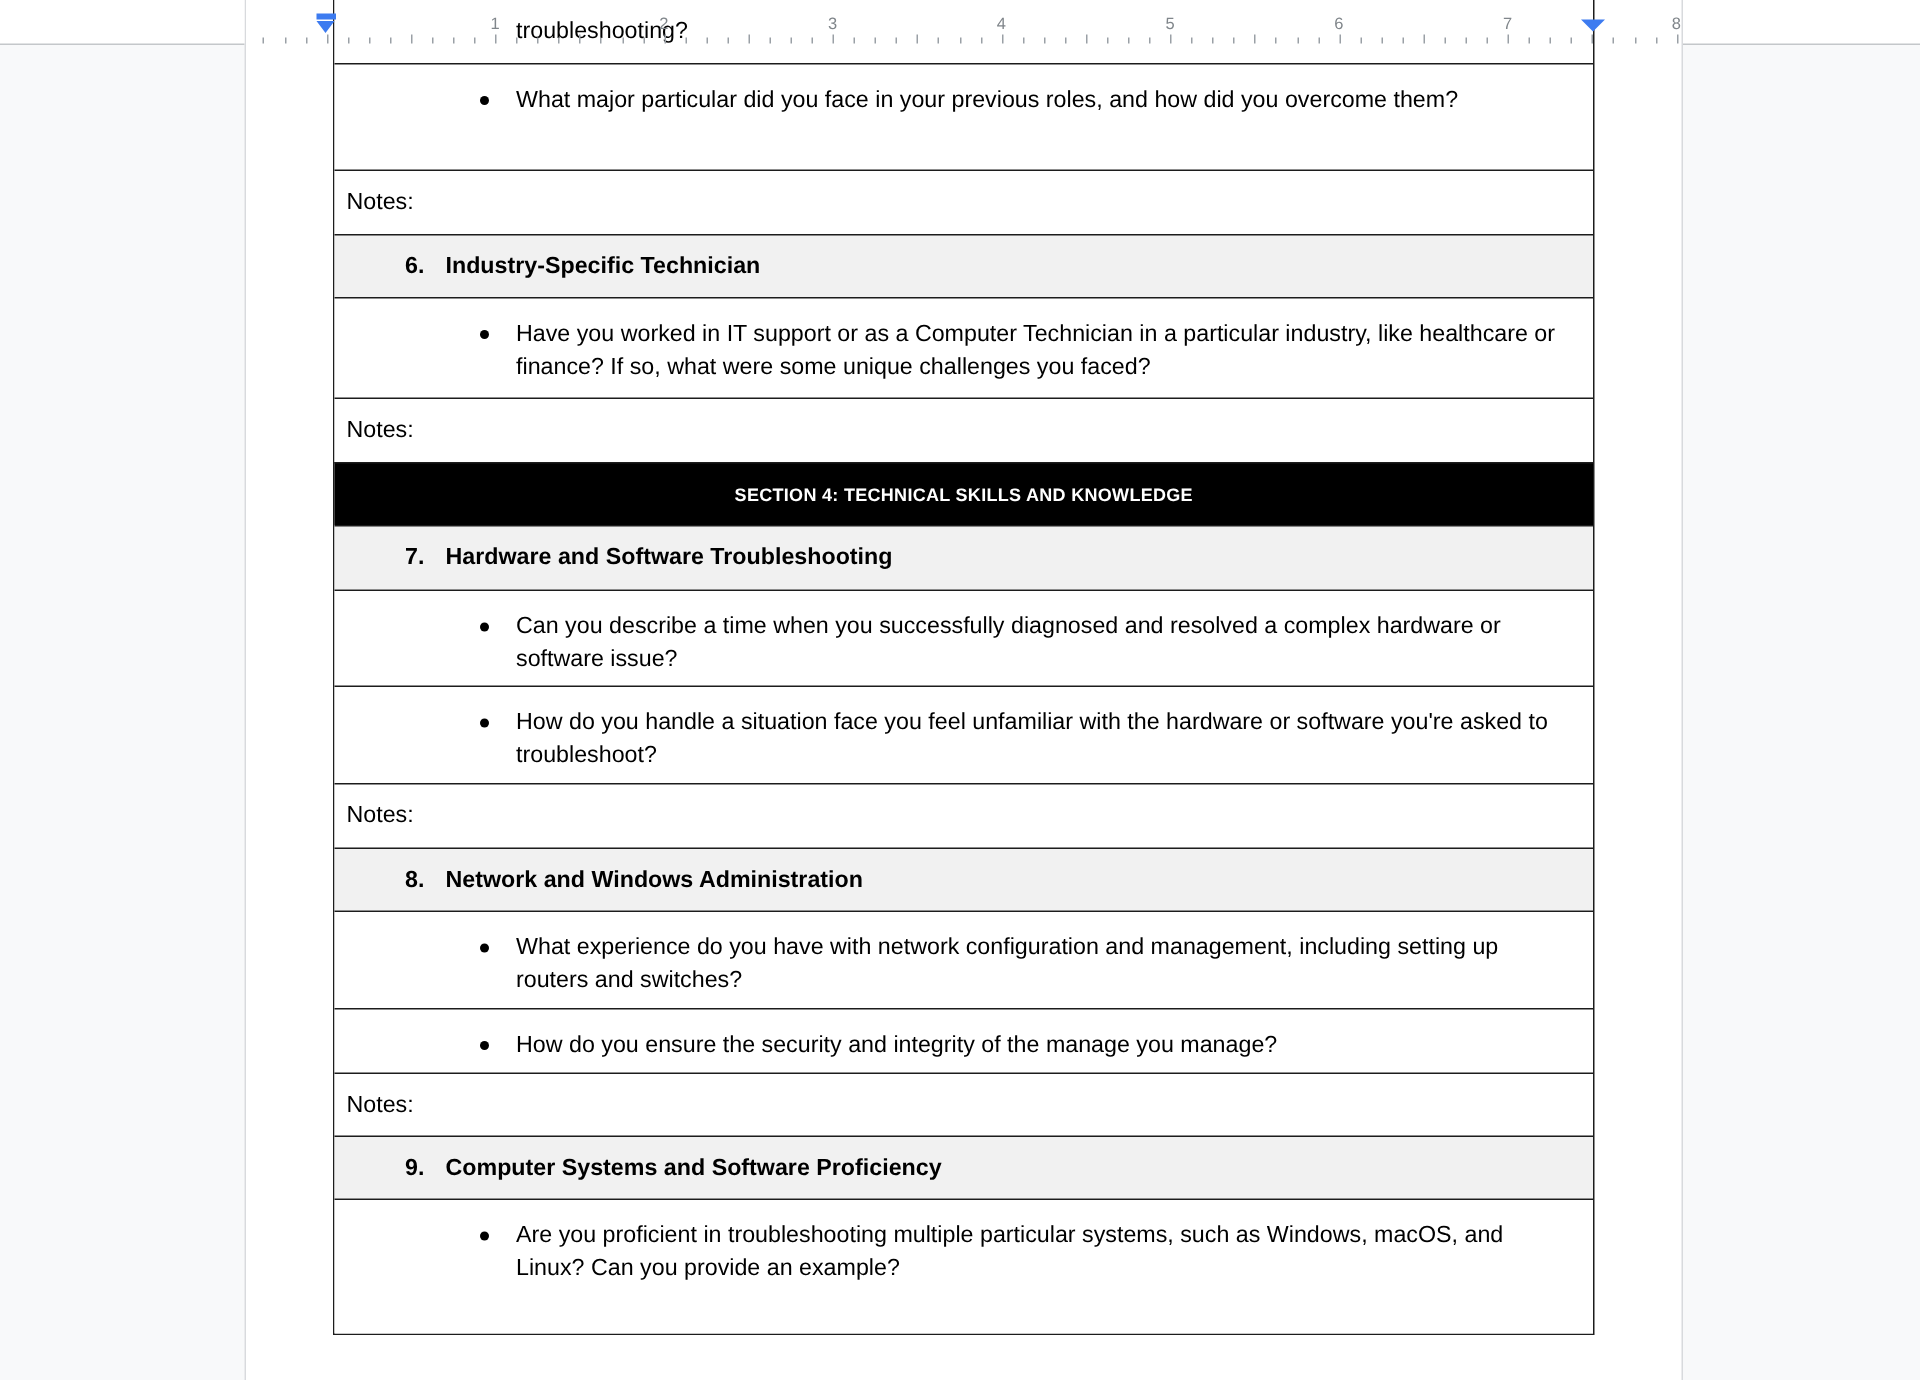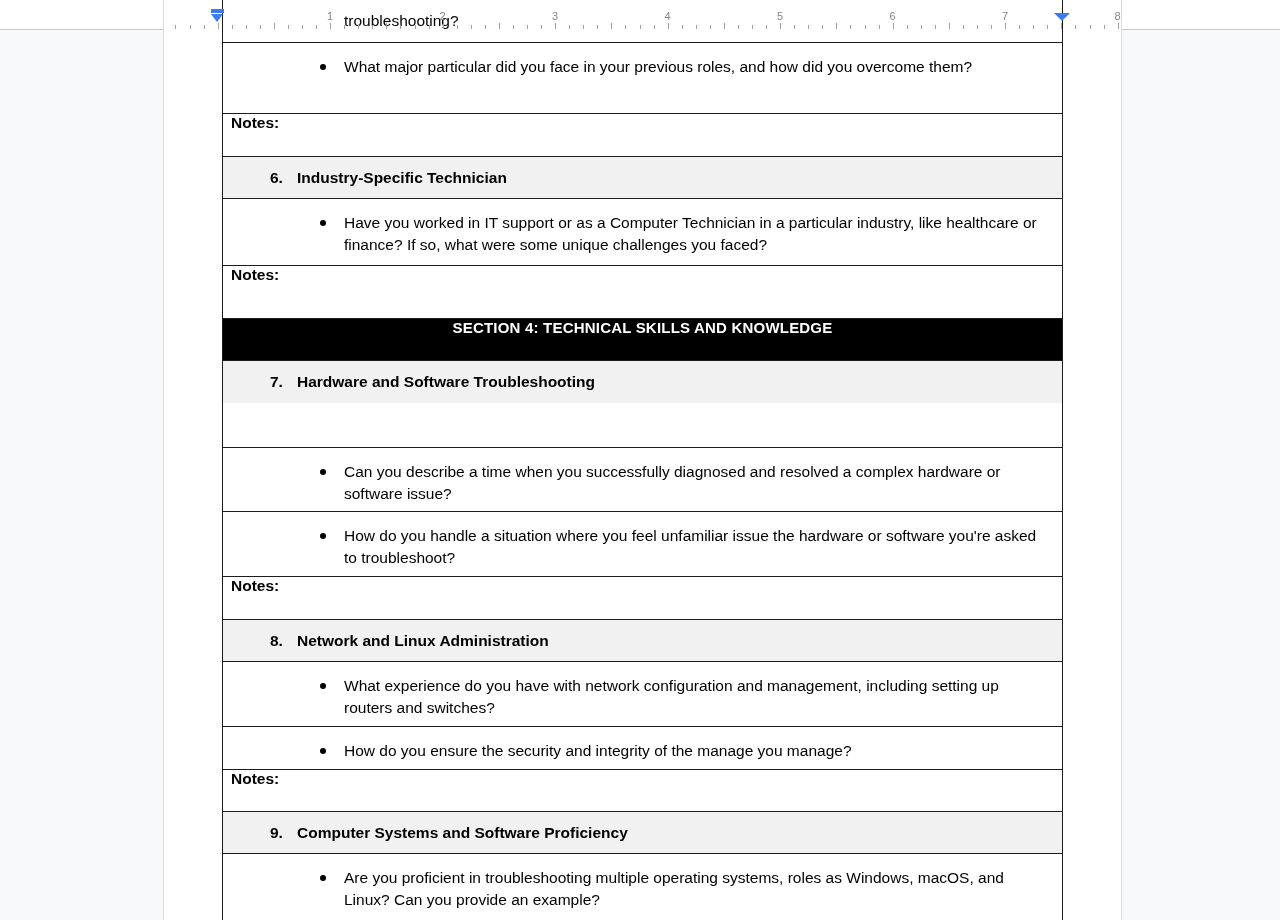--- a/index.html
+++ b/index.html
@@ -35,27 +35,27 @@
   .trow.question .qtext{
     display:block;margin:13px 16px 0 121px;max-width:706px;
     font-size:15.5px;line-height:22px;
   }
   .trow.question .bullet{
     position:absolute;left:97px;top:21px;width:6px;height:6px;border-radius:50%;
     background:var(--text);
   }
   .trow.partial{display:flex;align-items:flex-end;}
   .trow.partial .qtext{margin:0 16px 10px 121px;font-size:15.5px;line-height:22px;}
-  .trow.notes{display:flex;padding-left:8px;font-weight:700;font-size:15.5px;}
+  .trow.notes{display:flex;align-items:center;padding-left:8px;font-weight:400;font-size:15.5px;}
   .trow.topic{display:flex;align-items:center;background:var(--topic-row-bg);font-weight:700;font-size:15.5px;}
   .trow.topic .num{margin-left:47px;width:27px;flex:0 0 auto;}
   .trow.section{
-    display:flex;align-items:flex-start;justify-content:center;
+    display:flex;align-items:center;justify-content:center;
     background:var(--section-row-bg);color:var(--section-row-text);
-    font-weight:700;font-size:15px;letter-spacing:.2px;margin-top:10px;
+    font-weight:700;font-size:12px;letter-spacing:.2px;
   }
   
   .ruler-strip{position:absolute;top:0;height:30px;background:#ffffff;border-bottom:1px solid var(--ruler-line);box-sizing:border-box;z-index:3;}
   .ruler-strip.left{left:0;width:163px;}
   .ruler-strip.right{left:1122px;width:158px;}
   .ruler{position:absolute;left:0;top:0;width:1280px;height:30px;z-index:4;pointer-events:none;}
   .rtick{position:absolute;width:1px;background:var(--ruler-tick);}
   .rnum{position:absolute;top:9px;transform:translateX(-50%);font-size:11px;color:var(--ruler-number);line-height:14px;}
   .indent-marker{position:absolute;pointer-events:auto;}
   .marker-bar{width:13px;height:4px;background:var(--indent-marker-blue);margin-bottom:1px;}
@@ -88,53 +88,53 @@
       <div class="trow notes" style="height: 43px;">
         <span>Notes:</span>
       </div>
       <div class="trow section" style="height: 42px;">
         <span>SECTION 4: TECHNICAL SKILLS AND KNOWLEDGE</span>
       </div>
       <div class="trow topic" style="height: 43px;">
         <span class="num">7.</span>
         <span>Hardware and Software Troubleshooting</span>
       </div>
-      <div class="trow question" style="height: 64px; margin-top: 44px;">
+      <div class="trow question" style="height: 64px;">
         <span class="bullet"></span>
         <span class="qtext">Can you describe a time when you successfully diagnosed and resolved a complex hardware or software issue?</span>
       </div>
       <div class="trow question" style="height: 65px;">
         <span class="bullet"></span>
-        <span class="qtext">How do you handle a situation where you feel unfamiliar issue the hardware or software you're asked to troubleshoot?</span>
+        <span class="qtext">How do you handle a situation face you feel unfamiliar with the hardware or software you're asked to troubleshoot?</span>
       </div>
       <div class="trow notes" style="height: 43px;">
         <span>Notes:</span>
       </div>
       <div class="trow topic" style="height: 42px;">
         <span class="num">8.</span>
-        <span>Network and Linux Administration</span>
+        <span>Network and Windows Administration</span>
       </div>
       <div class="trow question" style="height: 65px;">
         <span class="bullet"></span>
         <span class="qtext">What experience do you have with network configuration and management, including setting up routers and switches?</span>
       </div>
       <div class="trow question" style="height: 43px;">
         <span class="bullet"></span>
         <span class="qtext">How do you ensure the security and integrity of the manage you manage?</span>
       </div>
       <div class="trow notes" style="height: 42px;">
         <span>Notes:</span>
       </div>
       <div class="trow topic" style="height: 42px;">
         <span class="num">9.</span>
         <span>Computer Systems and Software Proficiency</span>
       </div>
       <div class="trow question" style="height: 90px;">
         <span class="bullet"></span>
-        <span class="qtext">Are you proficient in troubleshooting multiple operating systems, roles as Windows, macOS, and Linux? Can you provide an example?</span>
+        <span class="qtext">Are you proficient in troubleshooting multiple particular systems, such as Windows, macOS, and Linux? Can you provide an example?</span>
       </div>
     </div>
 </div>
 
 <div class="ruler-strip left"></div>
 <div class="ruler-strip right"></div>
 
 <div class="ruler">
   <div id="ruler-ticks">
       <div class="rtick" style="left: 175.4px; height: 4px; top: 25px;"></div>

